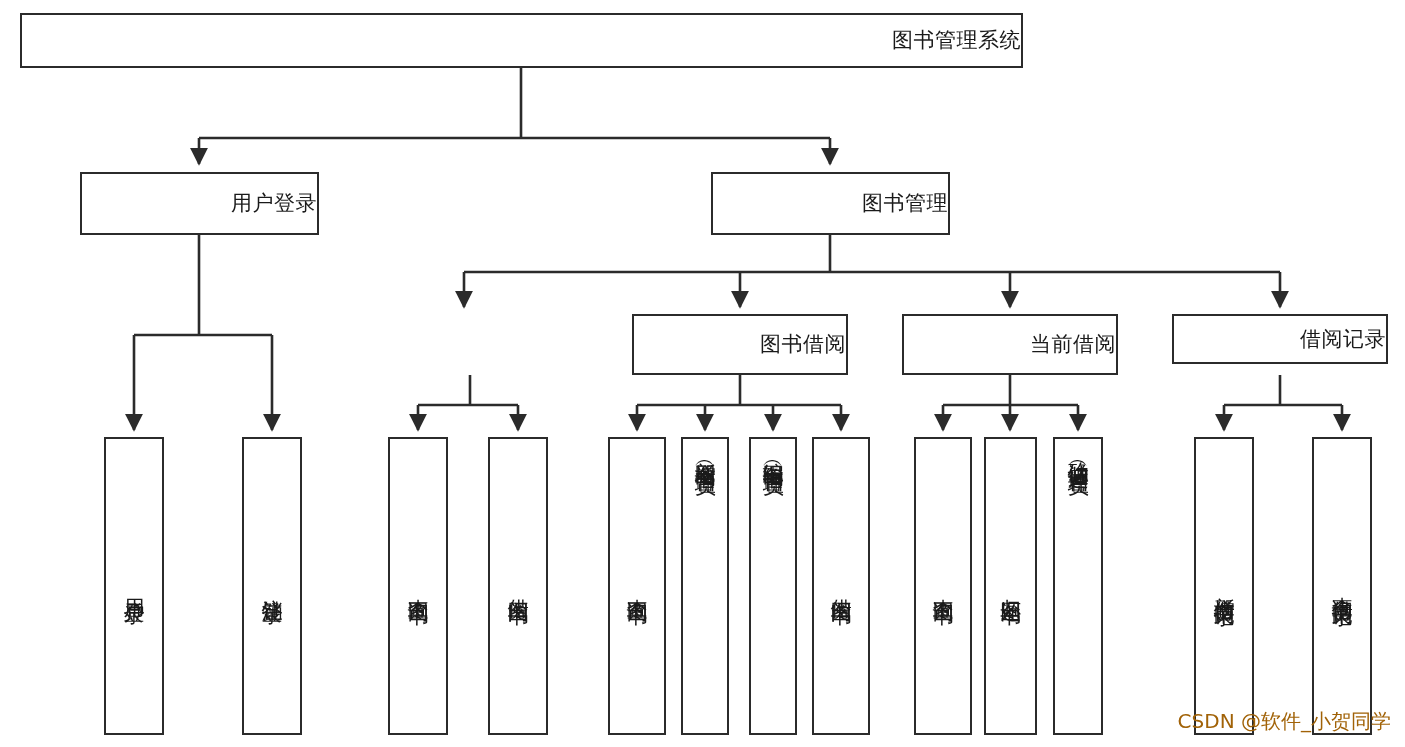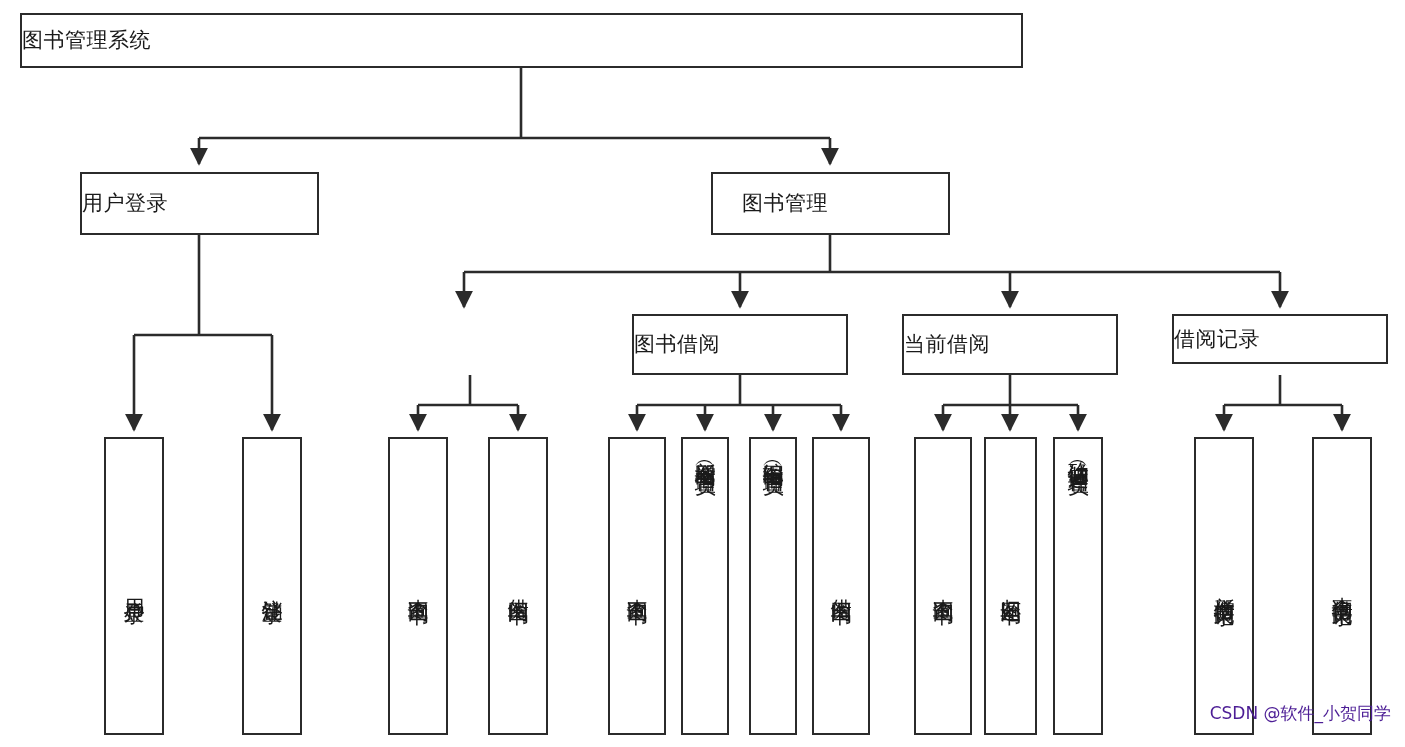--- a/index.html
+++ b/index.html
@@ -25,21 +25,21 @@
     height: 747px;
   }
   .node {
     position: absolute;
     box-sizing: border-box;
     border: 2.5px solid #2b2b2b;
     background: #ffffff;
     color: #1a1a1a;
     display: flex;
     align-items: center;
-    justify-content: flex-start;
+    justify-content: flex-end;
     z-index: 2;
   }
   .node .label {
     font-size: 21px;
     line-height: 1.15;
     letter-spacing: 0.5px;
     white-space: nowrap;
     color: #1a1a1a;
   }
   .node.vertical {
@@ -55,23 +55,23 @@
     letter-spacing: 2px;
     white-space: nowrap;
   }
   .node.vertical.centered {
     align-items: center;
     padding-top: 0;
   }
   #watermark {
     position: absolute;
     right: 14px;
-    bottom: 22px;
-    font-size: 17px;
-    color: #4c1d95;
+    bottom: 12px;
+    font-size: 20px;
+    color: #a16207;
     z-index: 5;
     white-space: nowrap;
     pointer-events: none;
   }
 </style>
 </head>
 <body>
 
 <div id="canvas">
 

